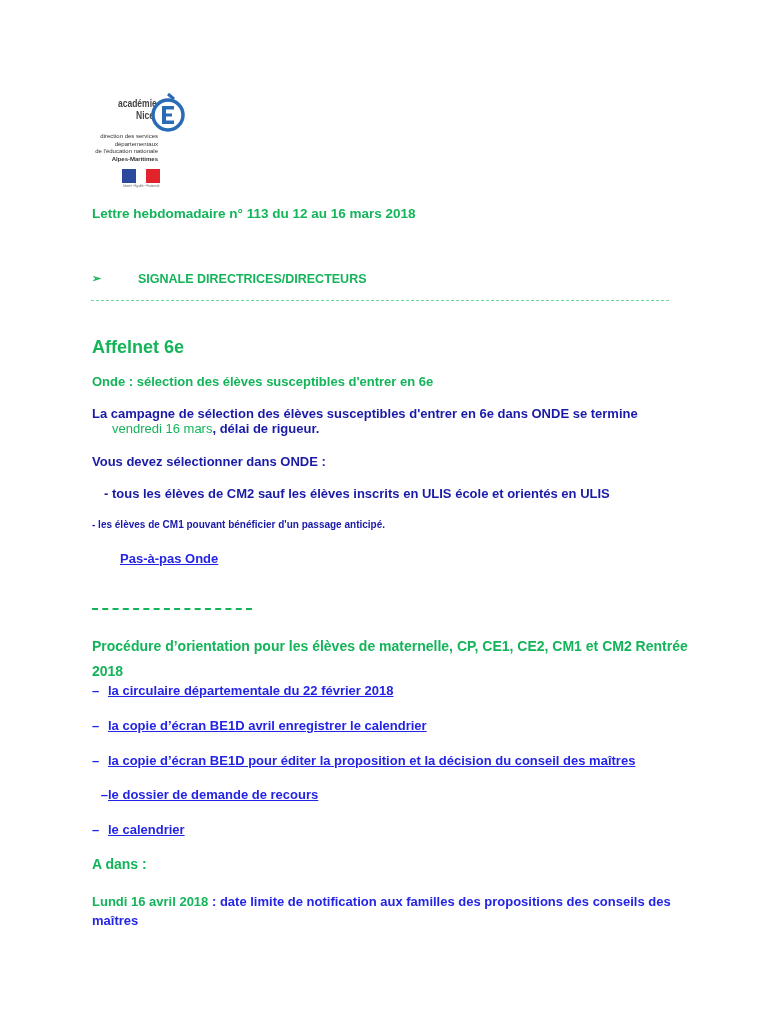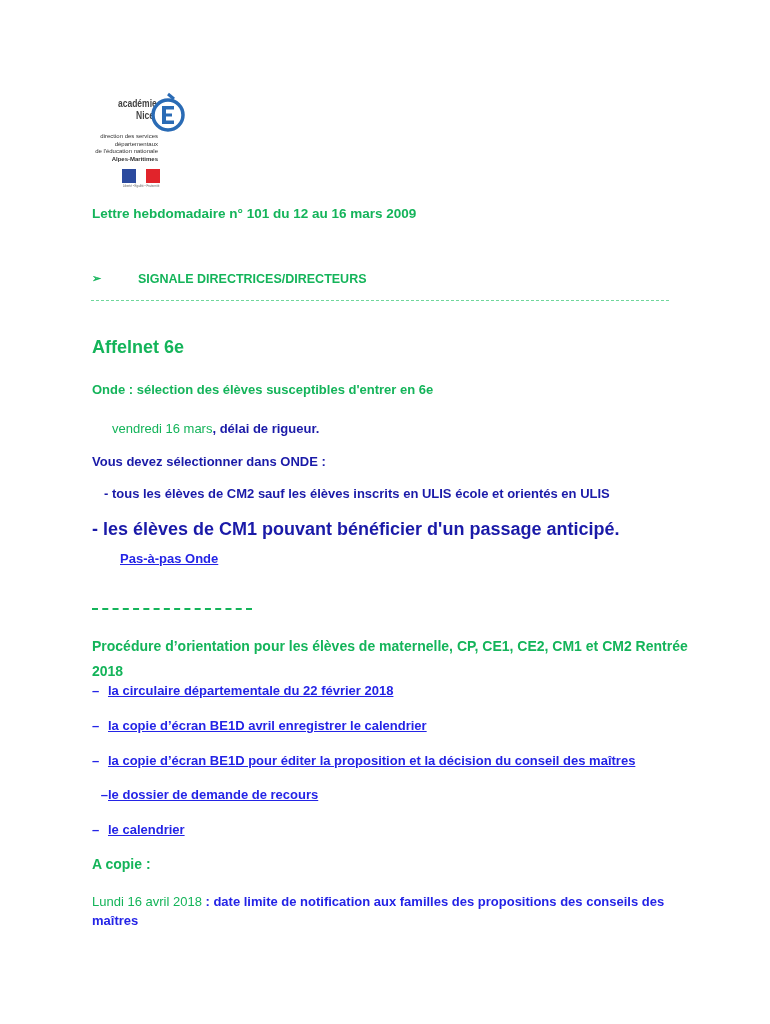--- a/index.html
+++ b/index.html
@@ -23,25 +23,25 @@
     #logo .flag { position:absolute; left: 36px; top: 77px; width: 38px; height: 14px; }
     #logo .flag-cap { position:absolute; left: 34px; top: 92px; width: 42px; font-size: 3px; color:#666; text-align:center; font-weight: normal;}
 
     #newsletter-title { left: 92px; top: 206px; font-size: 13.5px; }
     #signal-row { left: 92px; top: 272px; font-size: 12.5px; width: 600px; }
     #signal-row .arrow { position:absolute; left: 0; top: 0; font-size: 11px; }
     #signal-row .label { position:absolute; left: 46px; top: 0; }
     #sep-line { left: 91px; top: 300px; width: 578px; height: 0; border-top: 1.5px dashed #6fd79c; }
 
     #h-affelnet { left: 92px; top: 337px; font-size: 18px; }
-    #h-onde { left: 92px; top: 374px; font-size: 13px; margin-top: 8px; }
+    #h-onde { left: 92px; top: 374px; font-size: 13px; }
     #p-campagne { left: 92px; top: 406px; font-size: 13px; line-height: 15px; width: 620px; }
     #p-devez { left: 92px; top: 454px; font-size: 13px; }
     #p-item1 { left: 104px; top: 486px; font-size: 13px; }
-    #p-item2 { left: 92px; top: 519px; font-size: 18px; }
+    #p-item2 { left: 92px; top: 519px; font-size: 10px; }
     #link-pas { left: 92px; top: 551px; font-size: 13px; margin-left: 28px; }
     #sep-short { left: 92px; top: 608px; width: 160px; height: 0; border-top: 2px dashed #14b45a; }
 
     #h-procedure { left: 92px; top: 634px; font-size: 14px; line-height: 25px; width: 630px; }
     .list-item { position:absolute; left: 92px; font-size: 13px; }
     .list-item .dash { display:inline-block; width: 16px; color:#2424e6; }
     #h-noter { left: 92px; top: 856px; font-size: 14px; }
     #p-lundi { left: 92px; top: 892px; font-size: 13px; line-height: 19px; width: 620px; }
   </style>
 </head>
@@ -65,33 +65,33 @@
     <div style="font-weight:bold">Alpes-Maritimes</div>
   </div>
   <svg class="flag" viewBox="0 0 38 14">
     <rect x="0" y="0" width="14" height="14" fill="#2b4a9e"></rect>
     <rect x="14" y="0" width="10" height="14" fill="#ffffff"></rect>
     <rect x="24" y="0" width="14" height="14" fill="#e1242b"></rect>
   </svg>
   <div class="flag-cap">Liberté • Égalité • Fraternité</div>
 </div>
 
-<div id="newsletter-title" class="abs green">Lettre hebdomadaire n° 101 du 12  au 16 mars 2009</div>
+<div id="newsletter-title" class="abs green">Lettre hebdomadaire n° 113 du 12  au 16 mars 2018</div>
 
 <div id="signal-row" class="abs green">
   <span class="arrow">➢</span>
   <span class="label">SIGNALE DIRECTRICES/DIRECTEURS</span>
 </div>
 <div id="sep-line" class="abs"></div>
 
 <div id="h-affelnet" class="abs green">Affelnet 6e</div>
 <div id="h-onde" class="abs green">Onde : sélection des élèves susceptibles d'entrer en 6e</div>
 
 <div id="p-campagne" class="abs navy">
-  <br>
+  <span>La campagne de sélection des élèves susceptibles d'entrer en 6e dans ONDE se termine</span><br>
   <span class="green" style="font-weight:normal;margin-left:20px;">vendredi 16 mars</span><span>,  délai de rigueur.</span>
 </div>
 
 <div id="p-devez" class="abs navy">Vous devez sélectionner dans ONDE :</div>
 <div id="p-item1" class="abs navy">- tous les élèves de CM2 sauf les élèves inscrits en ULIS école et orientés en ULIS</div>
 <div id="p-item2" class="abs navy">- les élèves de CM1 pouvant bénéficier d'un passage anticipé.</div>
 
 <a id="link-pas" class="abs link" href="#">Pas-à-pas Onde</a>
 
 <div id="sep-short" class="abs"></div>
@@ -107,16 +107,16 @@
 <div class="list-item" style="top:753px;">
   <span class="dash">–</span><a class="link" href="#">la copie d’écran BE1D pour éditer la proposition et la décision du conseil des maîtres</a>
 </div>
 <div class="list-item" style="top:787px;text-align:right;">
   <span class="dash">–</span><a class="link" href="#">le dossier de demande de recours</a>
 </div>
 <div class="list-item" style="top:822px;">
   <span class="dash">–</span><a class="link" href="#">le calendrier</a>
 </div>
 
-<div id="h-noter" class="abs green">A copie :</div>
+<div id="h-noter" class="abs green">A dans :</div>
 <div id="p-lundi" class="abs blue">
-  <span class="green" style="font-weight:normal;">Lundi 16 avril 2018</span><span> : date limite de notification aux familles des propositions des conseils des maîtres</span>
+  <span class="green" style="font-weight:bold;">Lundi 16 avril 2018</span><span> : date limite de notification aux familles des propositions des conseils des maîtres</span>
 </div>
 
 </body></html>

